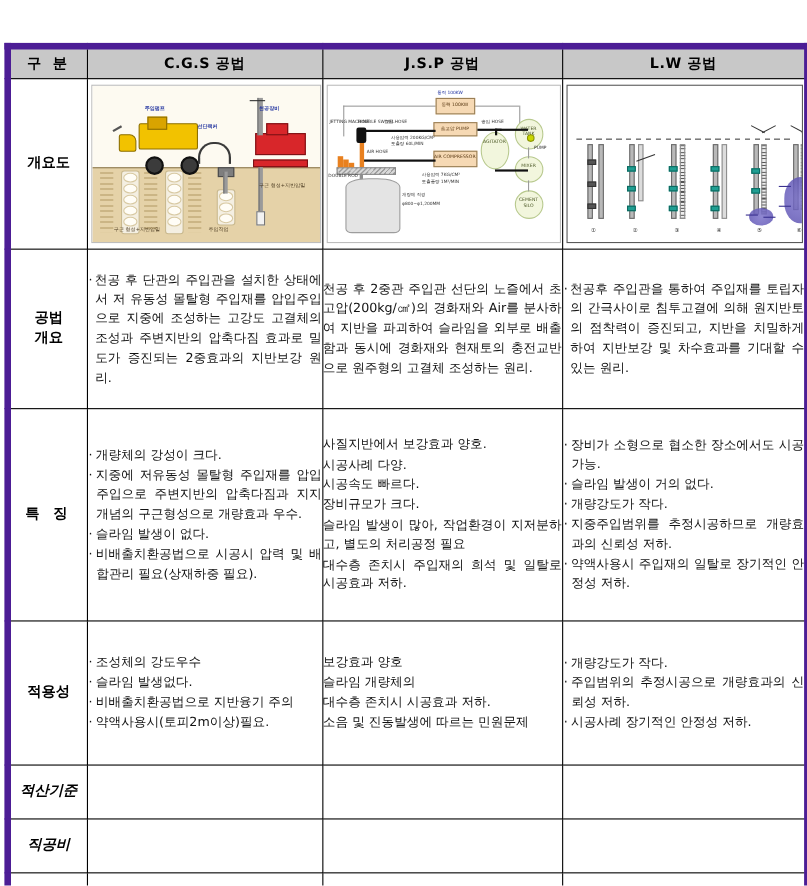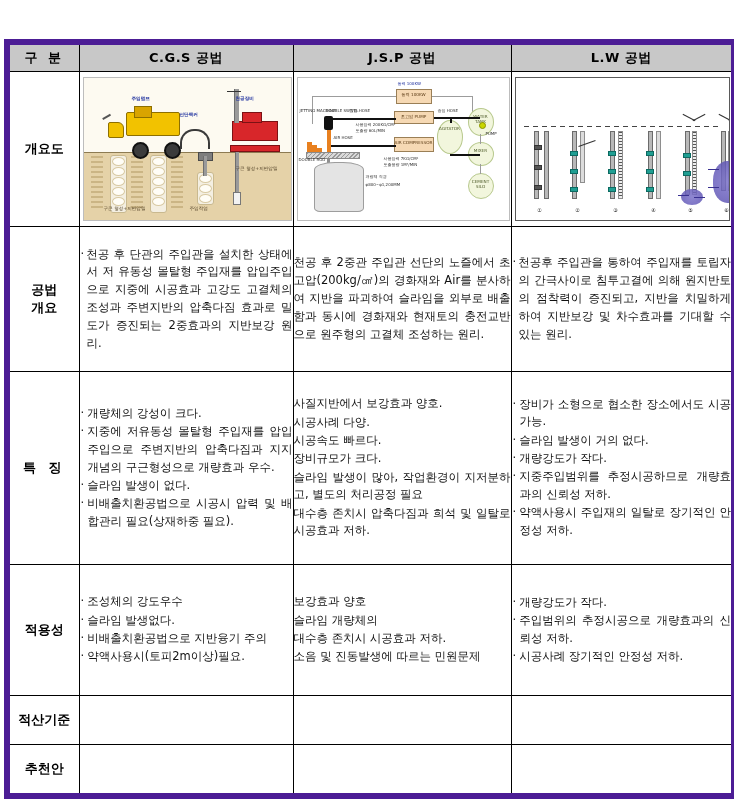--- a/index.html
+++ b/index.html
@@ -105,21 +105,21 @@
     content: "\00B7";
     padding-right: 3px;
   }
   ul.bullets.plain li { padding-left: 0; text-indent: 0; }
   ul.bullets.plain li::before { content: ""; padding-right: 0; }
 
   tr.r-outline td { height: 148px; }
   tr.r-overview td { height: 144px; }
   tr.r-feature td { height: 192px; }
   tr.r-applic td { height: 130px; }
-  tr.r-blank td { height: 48px; }
+  tr.r-blank td { height: 48px; font-style: italic; }
 
   .diagram {
     position: relative;
     width: 100%;
     height: 142px;
     overflow: hidden;
   }
 
   
   .dg-cgs {
@@ -418,21 +418,21 @@
           </div>
         </td>
       </tr>
 
       <tr class="r-overview">
         <td class="rowlabel">
           <div>공법</div>
           <div>개요</div>
         </td>
         <td class="content">
-          <p class="para">천공 후 단관의 주입관을 설치한 상태에서 저 유동성 몰탈형 주입재를 압입주입으로 지중에 시공효과 고강도 고결체의 조성과 주변지반의 압축다짐 효과로 밀도가 증진되는 2중효과의 지반보강 원리.</p>
+          <p class="para">천공 후 단관의 주입관을 설치한 상태에서 저 유동성 몰탈형 주입재를 압입주입으로 지중에 조성하는 고강도 고결체의 조성과 주변지반의 압축다짐 효과로 밀도가 증진되는 2중효과의 지반보강 원리.</p>
         </td>
         <td class="content">
           <p class="para nodot">천공 후 2중관 주입관 선단의 노즐에서  초고압(200kg/㎠)의 경화재와 Air를 분사하여 지반을 파괴하여 슬라임을 외부로 배출함과 동시에 경화재와 현재토의 충전교반으로 원주형의 고결체 조성하는 원리.</p>
         </td>
         <td class="content">
           <p class="para">천공후 주입관을 통하여 주입재를 토립자의 간극사이로 침투고결에 의해 원지반토의 점착력이 증진되고, 지반을 치밀하게하여 지반보강 및 차수효과를 기대할 수 있는 원리.</p>
         </td>
       </tr>
 
       <tr class="r-feature">
@@ -447,21 +447,21 @@
             <li>비배출치환공법으로 시공시 압력 및 배합관리 필요(상재하중 필요).</li>
           </ul>
         </td>
         <td class="content">
           <ul class="bullets plain">
             <li>사질지반에서 보강효과 양호.</li>
             <li>시공사례 다양.</li>
             <li>시공속도 빠르다.</li>
             <li>장비규모가 크다.</li>
             <li>슬라임 발생이 많아, 작업환경이 지저분하고, 별도의 처리공정 필요</li>
-            <li>대수층 존치시 압축다짐과 희석 및 일탈로 시공효과 저하.</li>
+            <li>대수층 존치시 주입재의 희석 및 일탈로 시공효과 저하.</li>
           </ul>
         </td>
         <td class="content">
           <ul class="bullets">
             <li>장비가 소형으로 협소한 장소에서도 시공가능.</li>
             <li>슬라임 발생이 거의 없다.</li>
             <li>개량강도가 작다.</li>
             <li>지중주입범위를 추정시공하므로 개량효과의 신뢰성 저하.</li>
             <li>약액사용시 주입재의 일탈로 장기적인 안정성 저하.</li>
           </ul>
@@ -495,20 +495,26 @@
         </td>
       </tr>
 
       <tr class="r-blank">
         <td class="rowlabel">적산기준</td>
         <td class="content"></td>
         <td class="content"></td>
         <td class="content"></td>
       </tr>
 
+      <tr class="r-blank">
+        <td class="rowlabel">직공비</td>
+        <td class="content"></td>
+        <td class="content"></td>
+        <td class="content"></td>
+      </tr>
 
       <tr class="r-blank">
         <td class="rowlabel">추천안</td>
         <td class="content"></td>
         <td class="content"></td>
         <td class="content"></td>
       </tr>
 
     </tbody>
   </table>

